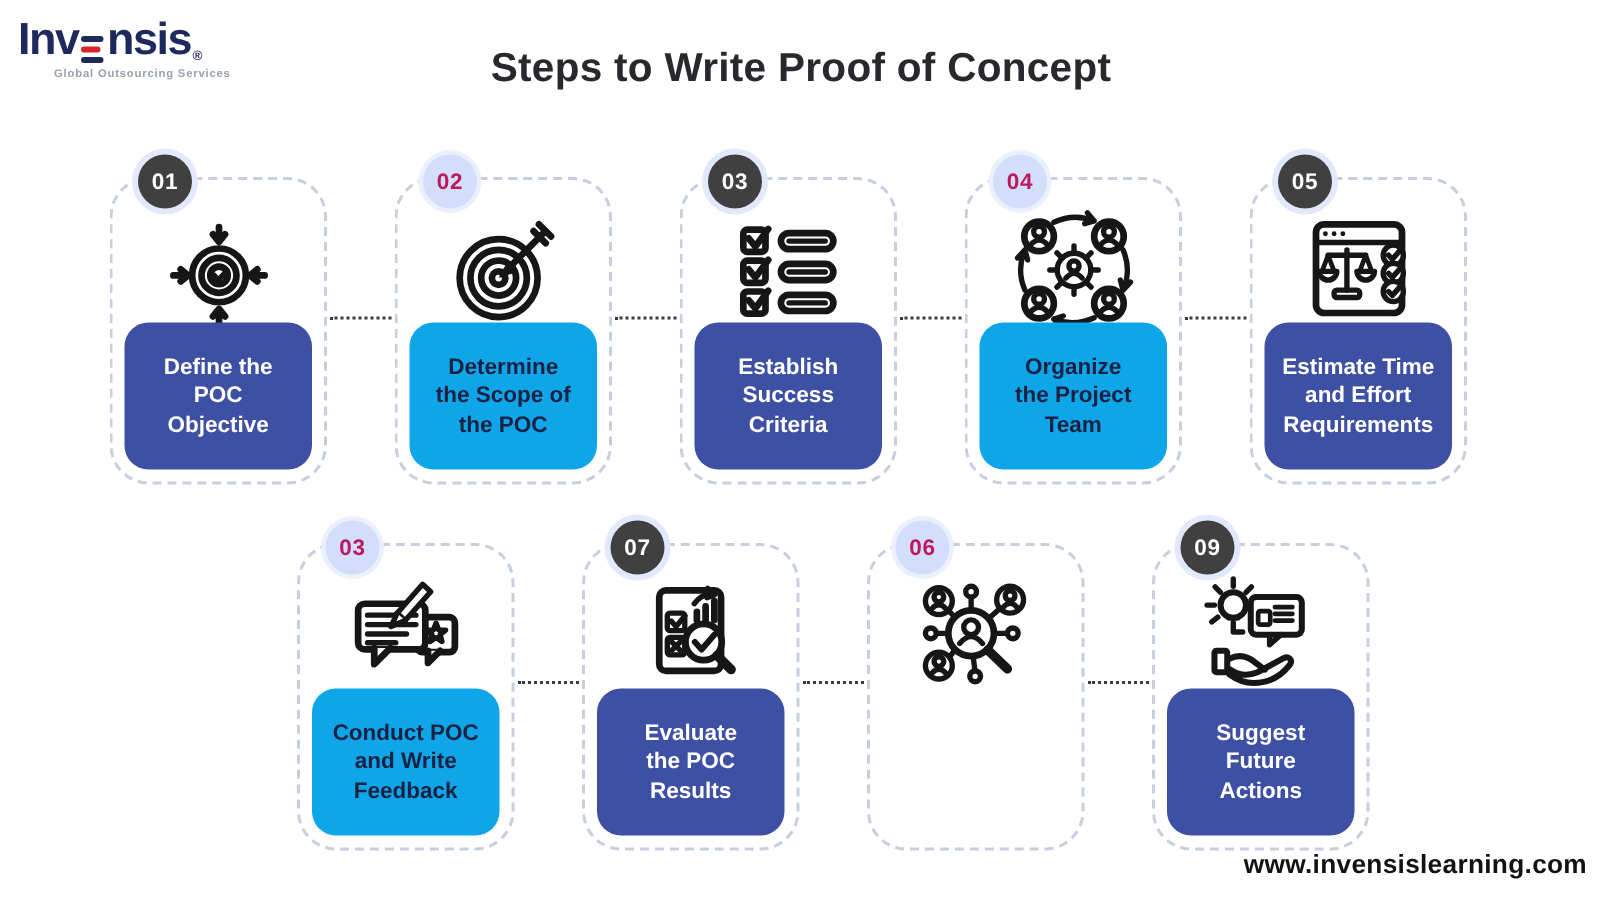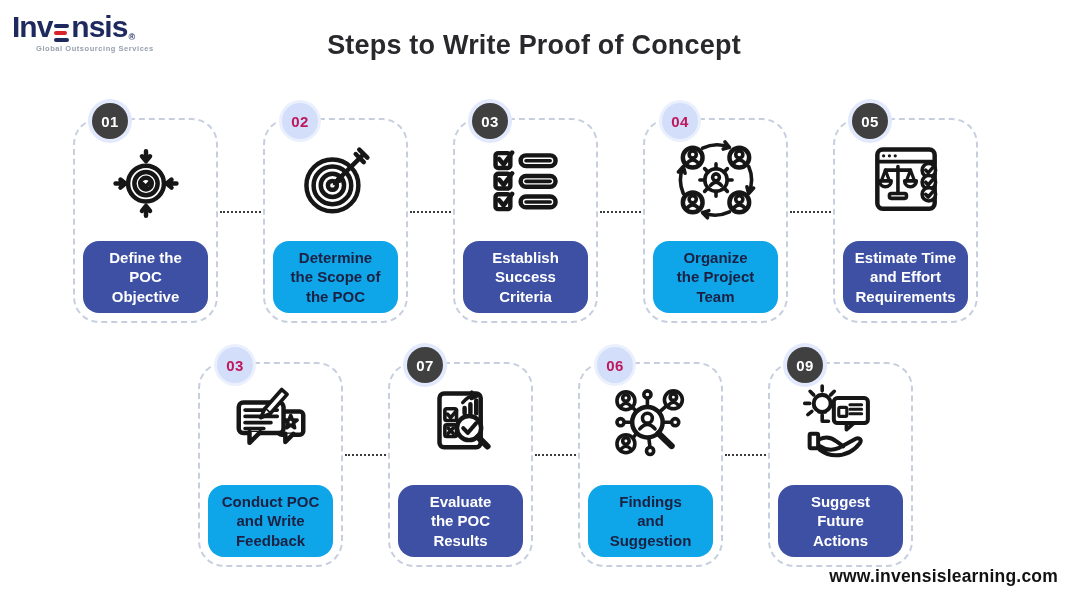--- a/index.html
+++ b/index.html
@@ -16,21 +16,21 @@
   .e-glyph i.mid{background:#d8232a;width:13px}
   .reg{font-size:9px;font-weight:700;margin:18px 0 0 1px;letter-spacing:0}
   .logo-sub{margin:2px 0 0 24px;font-size:7.5px;font-weight:700;color:#97a0ad;letter-spacing:.55px}
 
   
   .card{position:absolute;width:145px;height:205px;border:2px dashed #c7cfdf;border-radius:26px;box-sizing:border-box}
   .badge{position:absolute;top:-17px;left:17px;width:36px;height:36px;border-radius:50%;display:flex;align-items:center;justify-content:center;font-weight:700;font-size:15px;letter-spacing:.5px}
   .card.dark .badge{background:#404040;color:#ffffff;box-shadow:0 0 0 4px #e2e9fc}
   .card.light .badge{background:#d3defa;color:#be185d;box-shadow:0 0 0 3px #ebf0fd}
   .icon-wrap{position:absolute;top:16px;left:0;right:0;height:88px;display:flex;align-items:center;justify-content:center}
-  .label-box{position:absolute;left:8px;right:8px;bottom:8px;height:72px;border-radius:16px;display:flex;align-items:center;justify-content:center;text-align:center;font-weight:700;font-size:15px;line-height:1.27;white-space:pre-line}
+  .label-box{position:absolute;left:8px;right:8px;bottom:8px;height:98px;border-radius:16px;display:flex;align-items:center;justify-content:center;text-align:center;font-weight:700;font-size:15px;line-height:1.27;white-space:pre-line}
   .card.dark .label-box{background:#3e50a4;color:#ffffff}
   .card.light .label-box{background:#0ea5e9;color:#1b2142}
 
   .connector{position:absolute;width:41px;height:0;border-top:2px dotted #3b3b3b}
 
   .url{position:absolute;right:10px;top:566px;font-size:17.5px;font-weight:800;color:#121212;text-underline-offset:3px;letter-spacing:.2px}
 
   svg.icon{stroke:#161616;fill:none;stroke-width:5;stroke-linecap:round;stroke-linejoin:round}
 </style>
 </head>
@@ -239,23 +239,20 @@
         <circle cx="44" cy="15" r="4" fill="#fff" stroke-width="4"></circle>
         <circle cx="14" cy="46" r="4" fill="#fff" stroke-width="4"></circle>
         <circle cx="75" cy="46" r="4" fill="#fff" stroke-width="4"></circle>
         <circle cx="47" cy="78" r="4" fill="#fff" stroke-width="4"></circle>
         <circle cx="44" cy="46" r="17" fill="#fff"></circle>
         <circle cx="44" cy="41.5" r="5.5" stroke-width="4"></circle>
         <path d="M35.5 53.5 q8.5 -10 17 0" stroke-width="4"></path>
         <path d="M56.5 58.5 L71 72.5" stroke-width="7"></path>
       </svg>
     </div>
-    <div class="label-box">Findings
-and
-Suggestion</div>
   </div>
 
   <div class="card dark" style="left:768px;top:362px">
     <div class="badge">09</div>
     <div class="icon-wrap">
       <svg class="icon" width="86" height="86" viewBox="0 0 96 96">
         <path d="M27 11 V5.5 M17.5 15.5 L13.5 11.5 M36.5 15.5 L40.5 11.5 M13 25 H7.5 M15.5 34 L11 37.5" stroke-width="4"></path>
         <circle cx="27" cy="25" r="9.5" stroke-width="4.5"></circle>
         <path d="M23.5 34.5 h7" stroke-width="4"></path>
         <path d="M27 38 V45 H34" stroke-width="4"></path>

